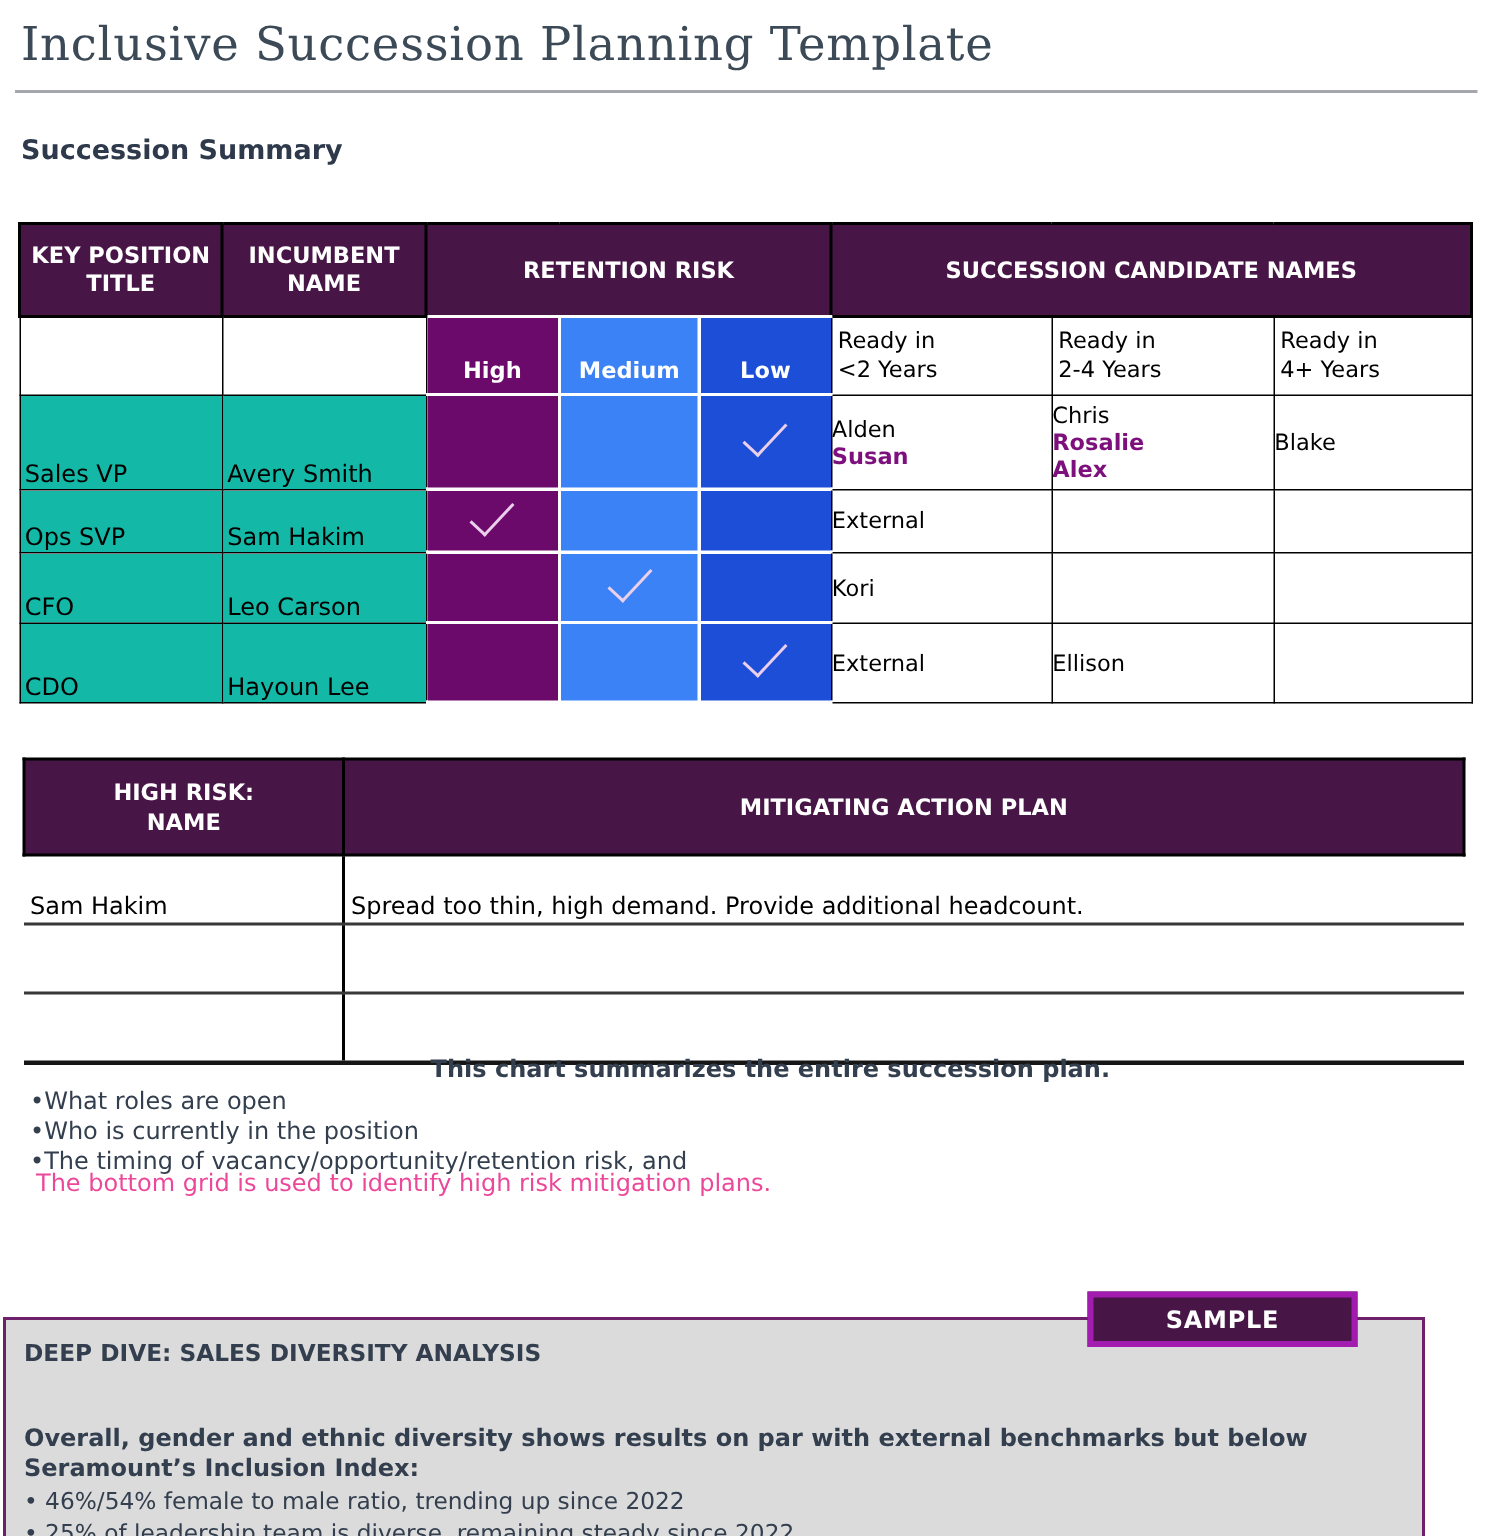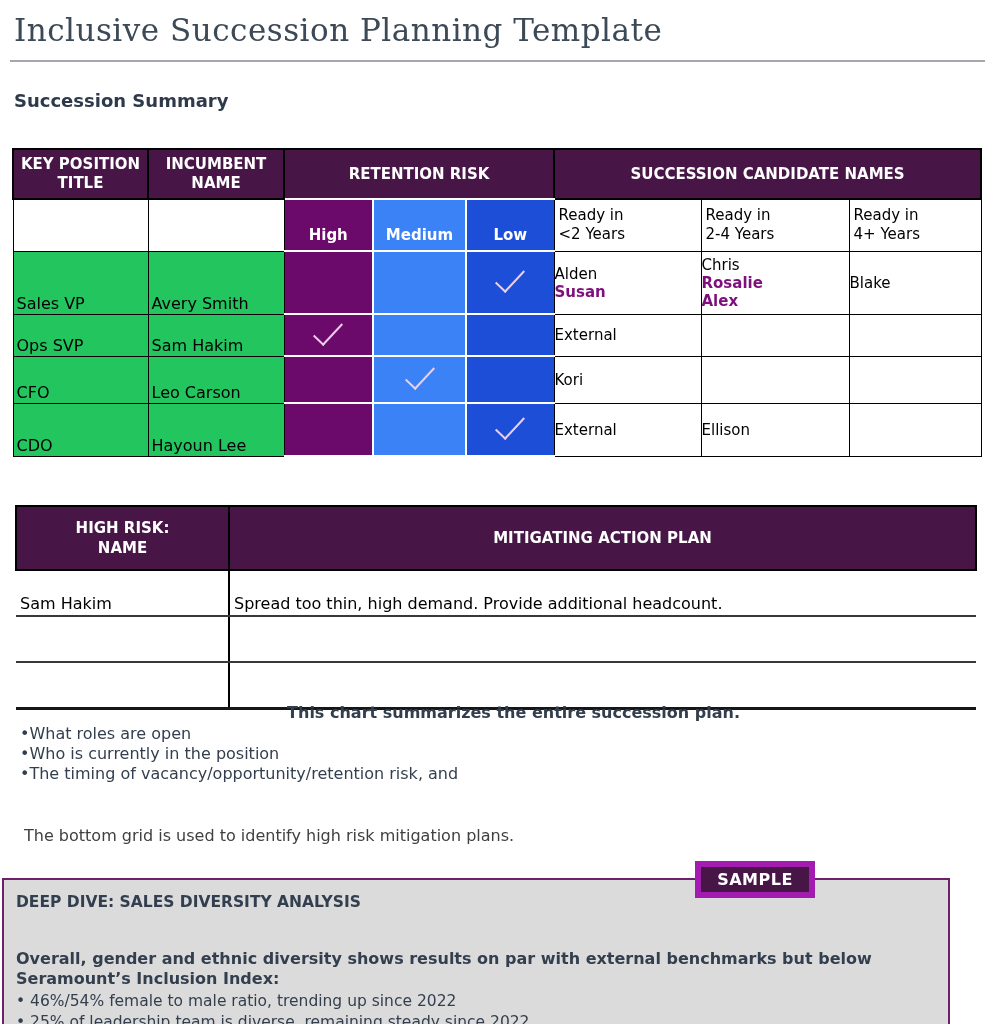--- a/index.html
+++ b/index.html
@@ -11,32 +11,32 @@
              font-size:31px;font-weight:500;color:#3C4956;letter-spacing:.5px;margin:0;}
   .title-rule{position:absolute;left:10px;top:60px;width:975px;height:2px;background:#A4A7AB;}
   .summary-heading{position:absolute;left:14px;top:90px;font-size:18px;font-weight:bold;color:#2E3A4B;margin:0;}
 
   
   table{border-collapse:collapse;table-layout:fixed;}
   .summary-table{position:absolute;left:12px;top:148px;width:968px;}
   .summary-table th{background:#471646;color:#fff;font-size:15px;font-weight:bold;
                     border:2px solid #000;text-align:center;line-height:19px;padding:2px;}
   .summary-table th.retention{border-bottom:2px solid #fff;}
-  tr.hdr{height:50px;} tr.subhdr{height:52px;}
+  tr.hdr{height:62px;} tr.subhdr{height:52px;}
   tr.sum-r1{height:63px;} tr.sum-r2{height:42px;} tr.sum-r3{height:47px;} tr.sum-r4{height:53px;}
   .summary-table td{overflow:hidden;}
   td.blank{border:1px solid #000;background:#fff;}
   .risk-cell{border:2px solid #fff;text-align:center;vertical-align:middle;}
   .risk-high{background:#6C0A6C;border-left:1px solid #000;}
   .risk-medium{background:#3b82f6;}
   .risk-low{background:#1d4ed8;border-right:1px solid #000;}
   td.risk-label{vertical-align:bottom;color:#fff;font-weight:bold;font-size:15px;padding:0 0 6px 0;}
   td.ready{border:1px solid #000;background:#fff;vertical-align:middle;text-align:left;
            font-size:15px;line-height:19px;padding:2px 4px;white-space:pre-line;}
-  td.pos,td.inc{border:1px solid #000;background:#22c55e;vertical-align:bottom;
+  td.pos,td.inc{border:1px solid #000;background:#14b8a6;vertical-align:bottom;
                 font-size:16px;padding:1px 3px 1px 3px;}
   td.cand{border:1px solid #000;background:#fff;vertical-align:middle;
           font-size:15px;line-height:18px;padding:1px 0;}
   td.cand .hl{color:#7D107D;font-weight:bold;}
   .check{display:inline-block;width:12px;height:27px;margin-top:-6px;
          border-right:2px solid #EBCFEB;border-bottom:2px solid #EBCFEB;transform:rotate(43deg);}
 
   
   .risk-table{position:absolute;left:15px;top:505px;width:960px;}
   .risk-table th{background:#471646;color:#fff;font-size:15px;font-weight:bold;border:2px solid #000;
@@ -44,25 +44,25 @@
   .risk-table td{border-bottom:2px solid #383838;vertical-align:bottom;font-size:16px;
                  padding:2px 4px;height:40px;background:transparent;}
   .risk-table td:first-child{border-right:2px solid #000;}
   .risk-table tr.last td{border-bottom:3px solid #161616;}
 
   
   .notes{position:absolute;left:20px;top:703px;width:720px;color:#333F4E;font-size:16px;line-height:20px;}
   .notes .intro{font-weight:bold;margin:0 0 1px 0;text-align:right;}
   .notes ul{margin:0;padding:0;list-style:none;}
   .notes li::before{content:"\2022";}
-  .note-footer{position:absolute;left:24px;top:826px;color:#404040;font-size:16px;margin:0;}
-
-  
-  .sample-badge{position:absolute;left:695px;top:861px;width:120px;height:37px;box-sizing:border-box;
-                background:#471646;border:6px solid #a21caf;color:#fff;font-weight:bold;font-size:16px;
+  .note-footer{position:absolute;left:24px;top:779px;color:#ec4899;font-size:16px;margin:0;}
+
+  
+  .sample-badge{position:absolute;left:725px;top:861px;width:180px;height:37px;box-sizing:border-box;
+                background:#471646;border:4px solid #a21caf;color:#fff;font-weight:bold;font-size:16px;
                 letter-spacing:.5px;display:flex;align-items:center;justify-content:center;z-index:2;}
   .deep-dive{position:absolute;left:2px;top:878px;width:948px;height:260px;box-sizing:border-box;
              background:#DBDBDB;border:2px solid #6E2069;padding:13px 12px;color:#333F4E;z-index:1;}
   .dd-heading{font-weight:bold;font-size:15.5px;margin:0;}
   .dd-intro{font-weight:bold;font-size:16px;line-height:20px;margin:38px 0 2px 0;max-width:860px;}
   .deep-dive ul{margin:0;padding:0;list-style:none;}
   .deep-dive li{font-size:15.5px;line-height:21px;}
   .deep-dive li::before{content:"\2022\00a0";}
 </style>
 </head>

